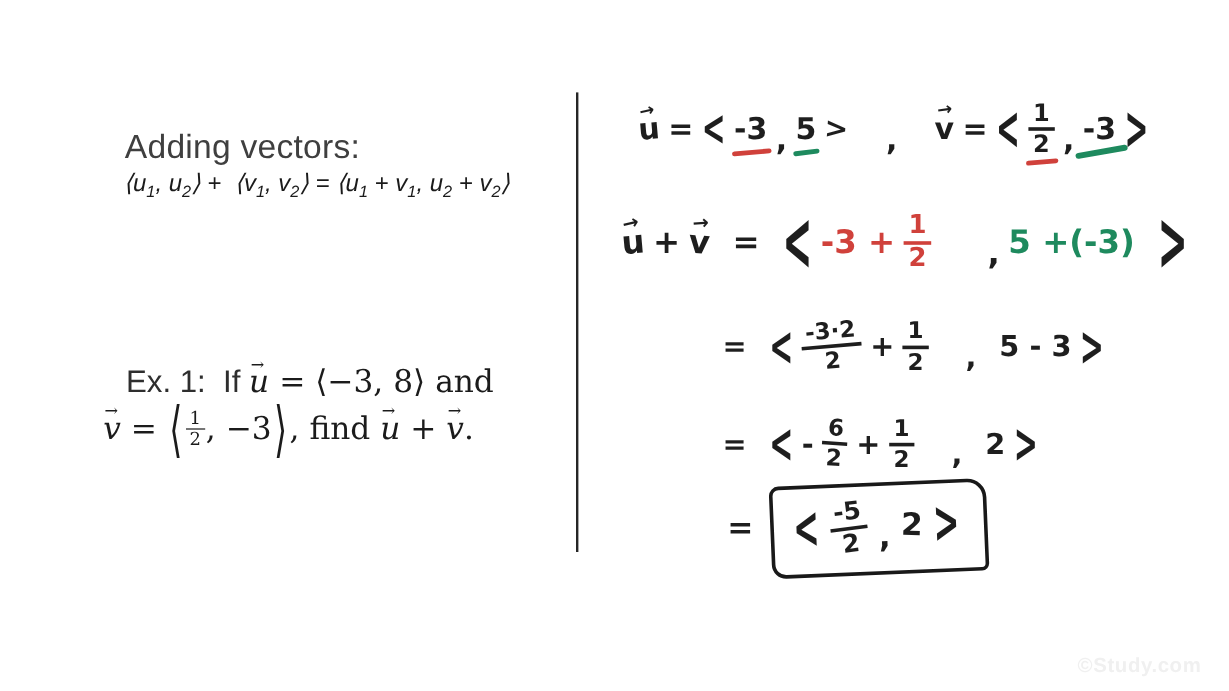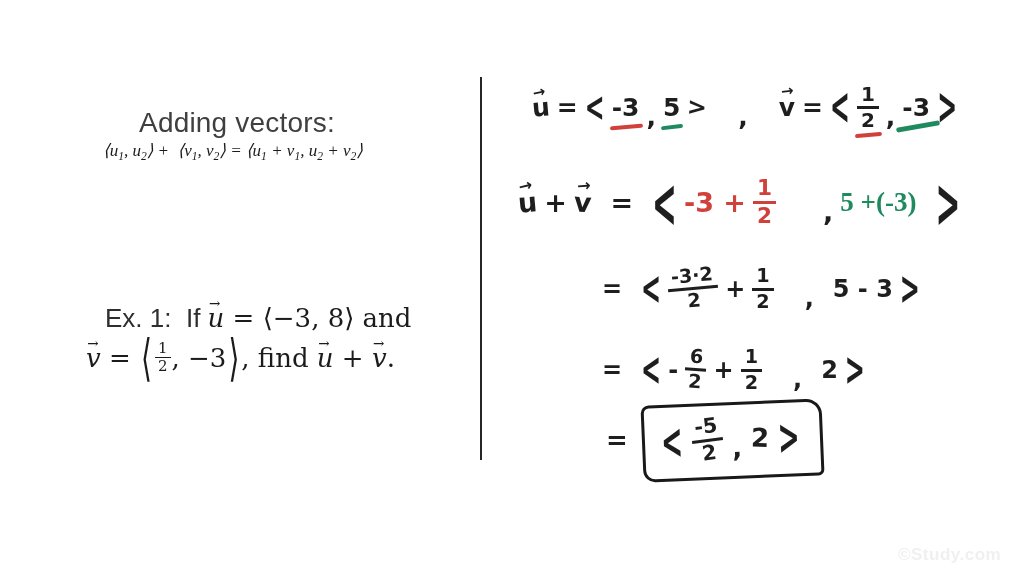--- a/index.html
+++ b/index.html
@@ -5,26 +5,26 @@
   html,body { margin:0; padding:0; background:#ffffff; }
   #stage {
     position:relative; width:1024px; height:576px; background:#ffffff;
     overflow:hidden; font-family:"Liberation Sans", sans-serif;
   }
 
   
   .lesson-title {
     position:absolute; left:104px; top:107px;
     font:400 28px "Liberation Sans", sans-serif;
-    color:var(--title_text,#3f3f3f); letter-spacing:.2px;margin-left:35px;
+    color:var(--title_text,#3f3f3f); letter-spacing:.2px;
   }
   .formula {
     position:absolute; left:103px; top:140px;
-    font-family:Liberation Serif, serif;
-    font-style:italic; font-size:17px; color:var(--typed_ink,#1b1b1b);
+    font-family:Liberation Sans, sans-serif;
+    font-style:italic; font-size:20px; color:var(--typed_ink,#1b1b1b);
     white-space:pre;
     text-align:center;
   }
   .formula sub { font-size:.68em; font-style:italic; }
   .example {
     position:absolute; left:86px; top:303px;
     font-family:"DejaVu Serif","DejaVu Sans",serif;
     font-size:26px; color:var(--typed_ink,#1b1b1b);
   }
   .ex-line { display:flex; align-items:baseline; }
@@ -59,21 +59,21 @@
                  font-size:.6em; transform:rotate(-8deg); }
   .hbr1 { transform:scaleY(1.75); font-size:.95em; }
   .hbr1v{ transform:scaleY(2.15); font-size:.95em; }
   .hbr2 { transform:scaleY(2.35); font-size:1.1em; }
   .hbr3 { transform:scaleY(1.9); font-size:1em; }
   .frac { display:inline-flex; flex-direction:column; align-items:center;
           line-height:1.05; font-size:.8em; }
   .frac .num { border-bottom:3px solid currentColor; padding:0 4px 1px; }
   .frac .den { padding-top:1px; }
   .red   { color:var(--accent_red,#d0413b); }
-  .green { color:var(--accent_green,#1e8a5e);font-family:Liberation Serif, serif; }
+  .green { color:var(--accent_green,#1e8a5e); }
   .ul { position:relative; }
   .ul::after { content:""; position:absolute; height:4px; border-radius:3px;
                left:-2px; right:-3px; bottom:-7px; }
   .ul-red::after   { background:var(--accent_red,#d0413b); transform:rotate(-5deg); }
   .ul-green::after { background:var(--accent_green,#1e8a5e); transform:rotate(-7deg); }
   .ul-wide::after  { left:-6px; right:-10px; height:5px; transform:rotate(-10deg); }
   .ulf::after { bottom:-6px; }
   .tw1 { transform:rotate(-5deg); }
   .tw2 { transform:rotate(4deg); }
   .answer-box { border:3px solid #191919; transform:rotate(-2.4deg);

